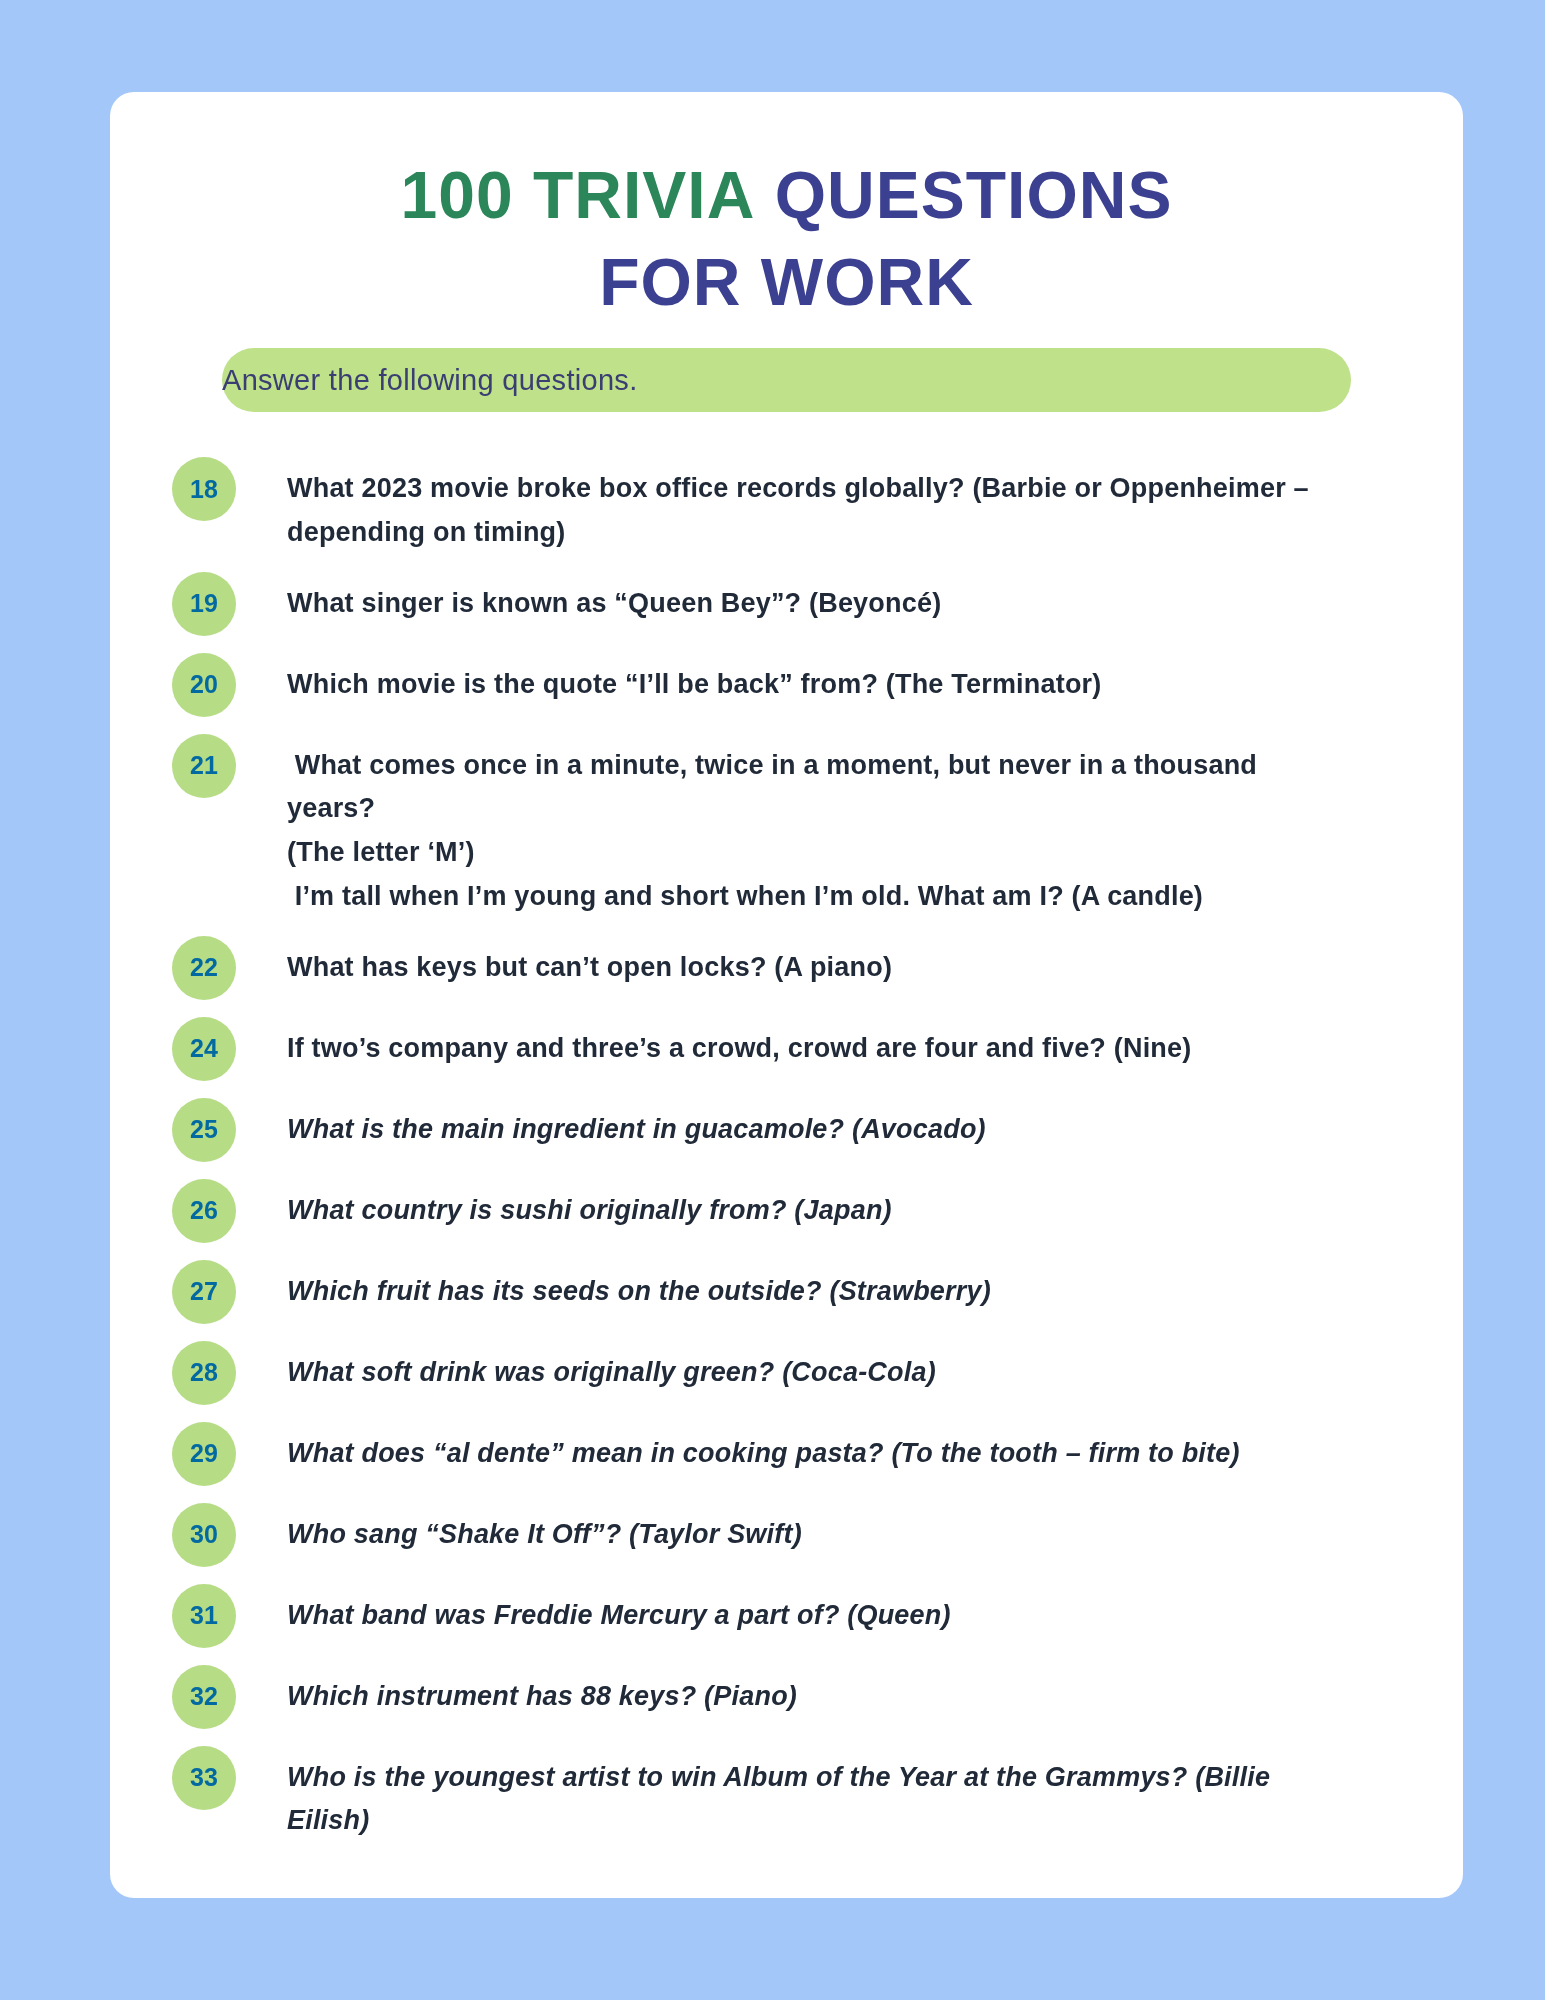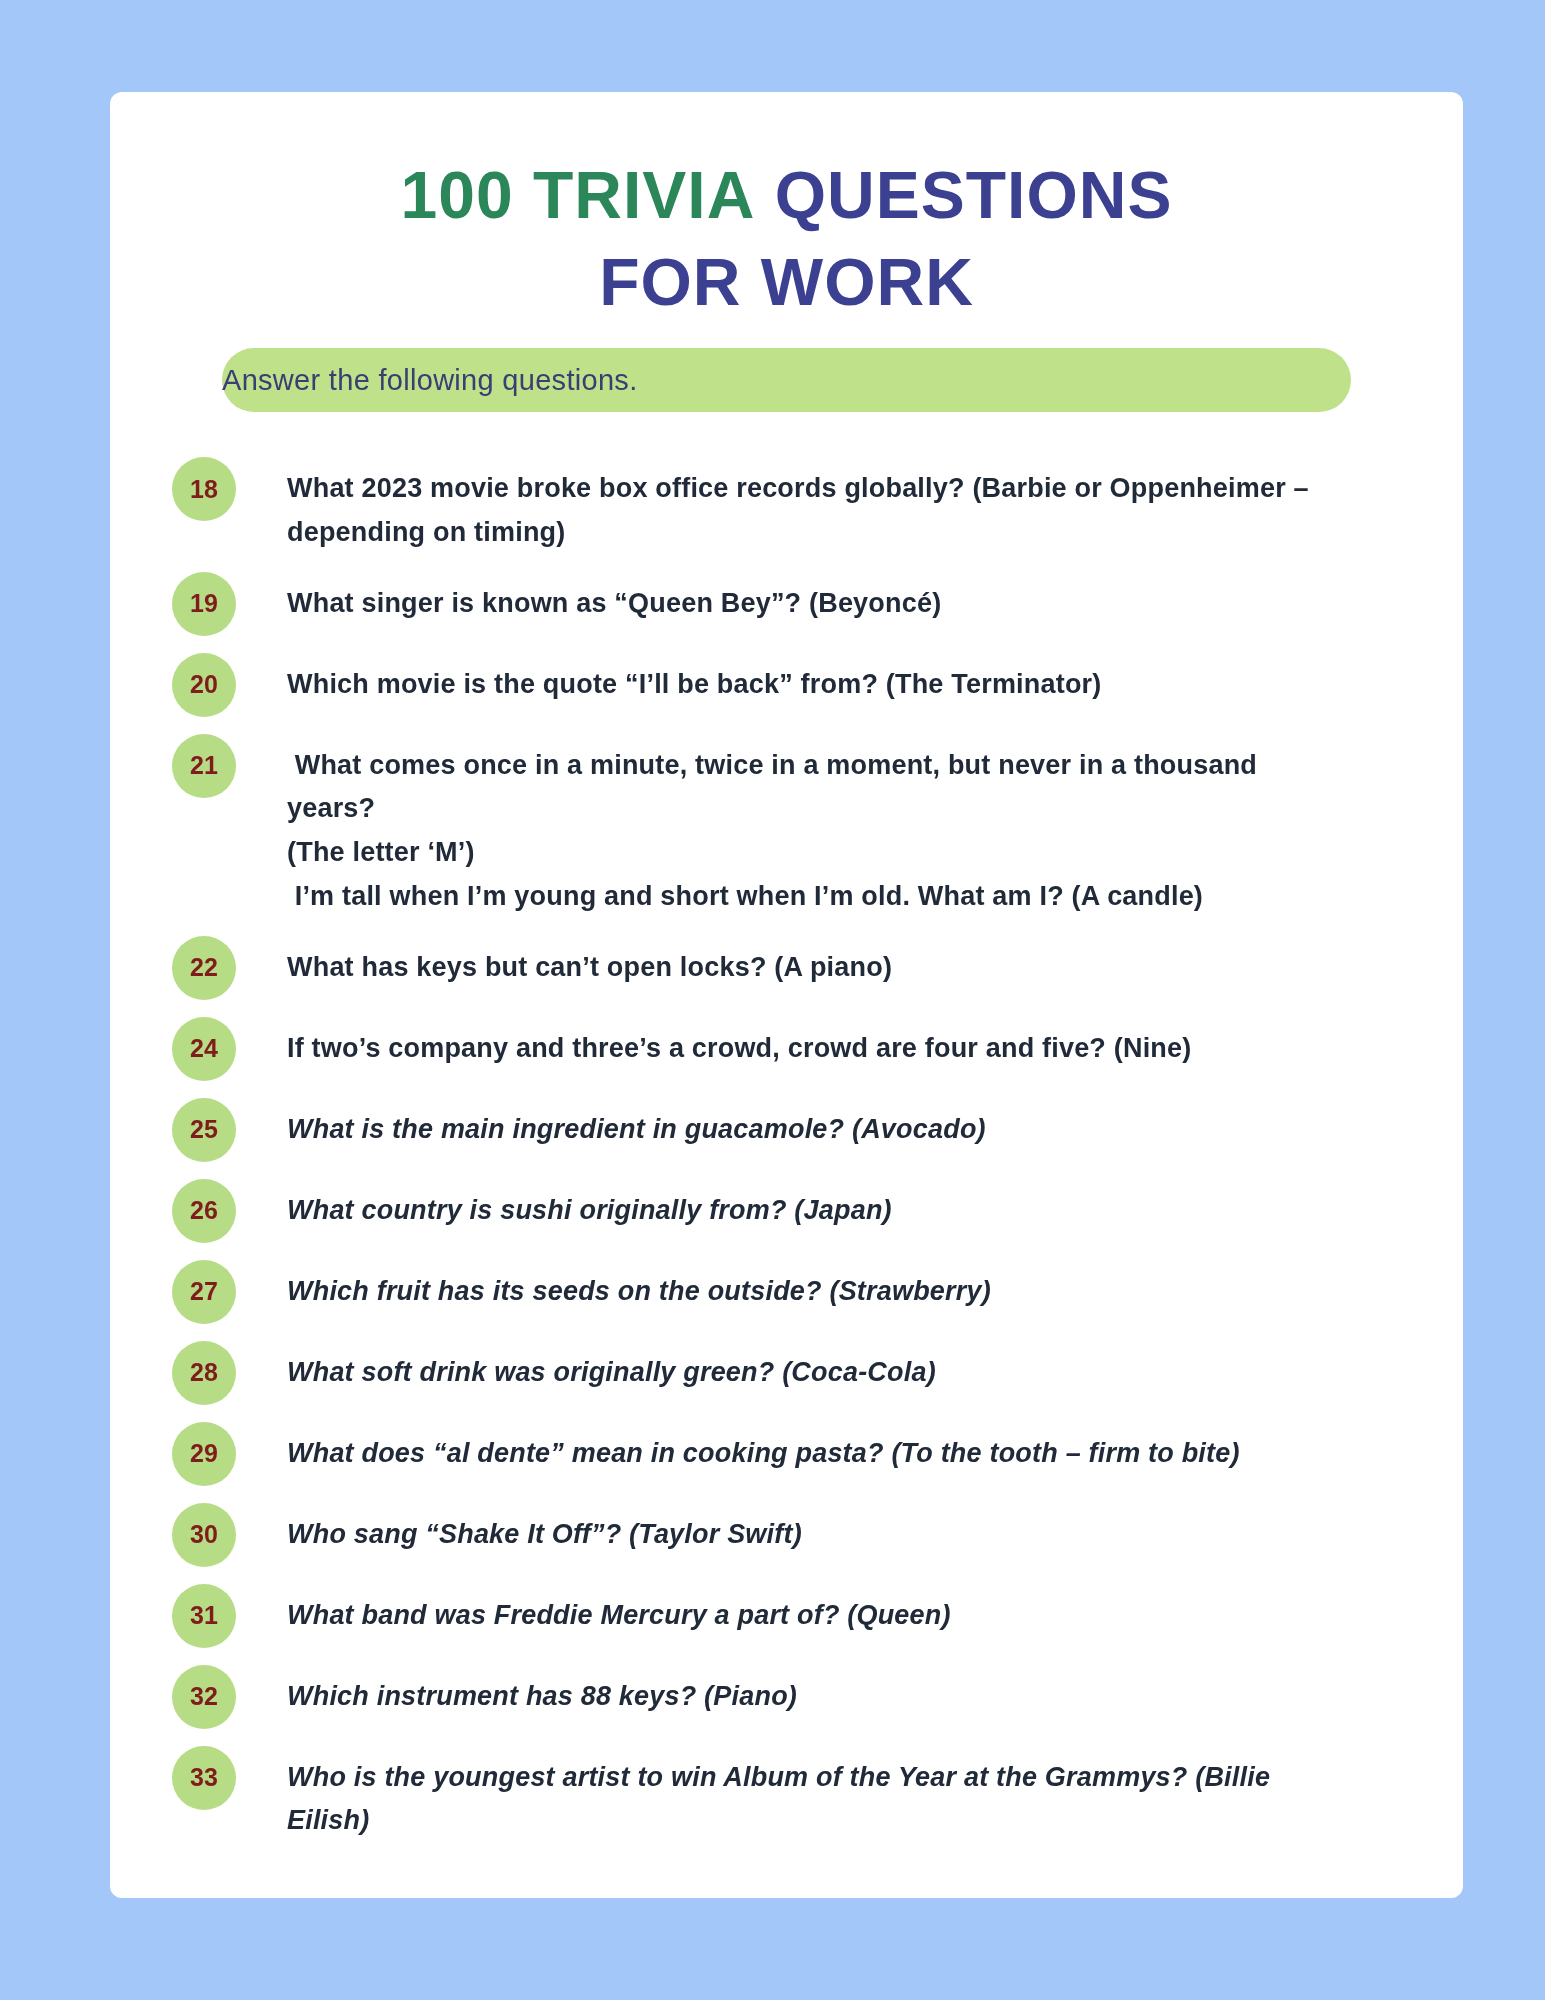--- a/index.html
+++ b/index.html
@@ -7,21 +7,21 @@
     width: 1545px; height: 2000px;
     background: #a4c7fa;
     font-family: "Liberation Sans", "DejaVu Sans", sans-serif;
     overflow: hidden;
   }
   .card {
     position: absolute;
     left: 110px; top: 92px;
     width: 1353px; height: 1806px;
     background: #ffffff;
-    border-radius: 12px;
+    border-radius: 24px;
     overflow: hidden;
   }
   .title {
     margin-top: 60px;
     text-align: center;
     font-size: 66px;
     font-weight: 800;
     line-height: 1.32;
     letter-spacing: 1px;
   }
@@ -56,21 +56,21 @@
     flex: 0 0 64px;
     width: 64px; height: 64px;
     border-radius: 50%;
     background: #b6dc85;
     display: flex;
     align-items: center;
     justify-content: center;
     margin-right: 19px;
   }
   .q-num {
-    color: #7f1d1d;
+    color: #0369a1;
     font-size: 25px;
     font-weight: bold;
   }
   .q-text {
     padding-top: 10px;
     font-size: 27px;
     font-weight: bold;
     color: #212a38;
     line-height: 1.62;
     white-space: pre-line;

